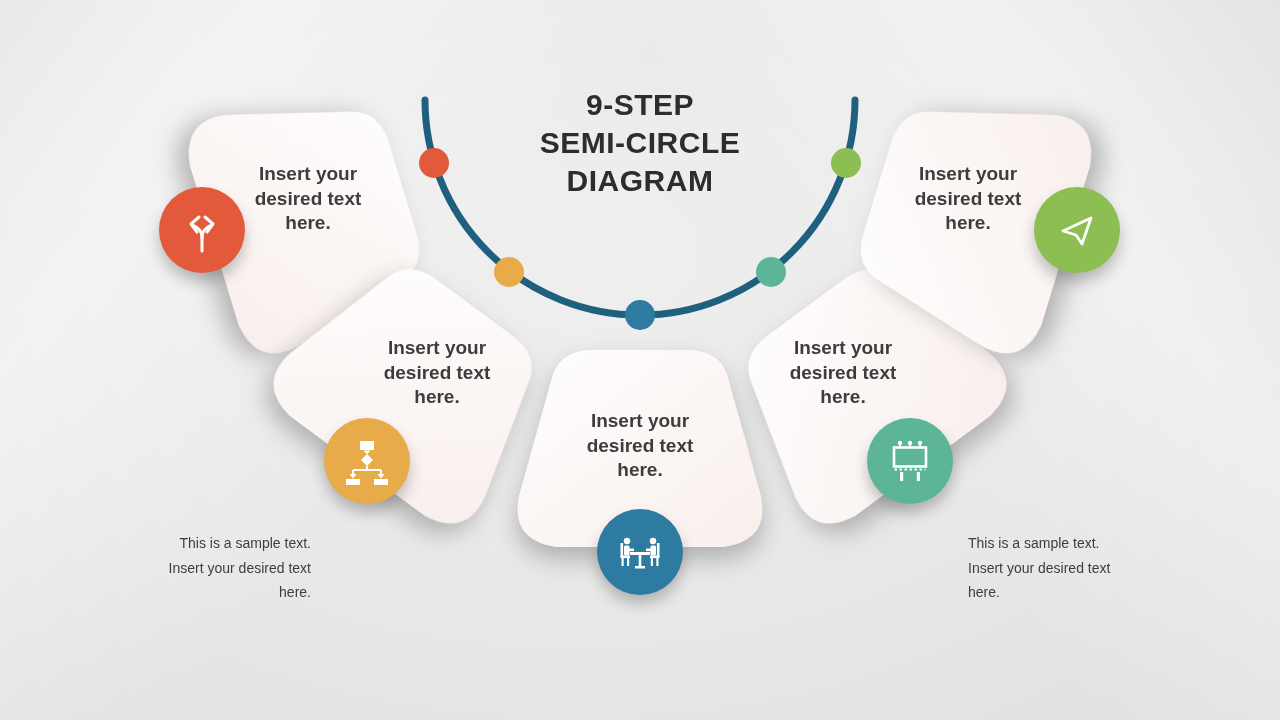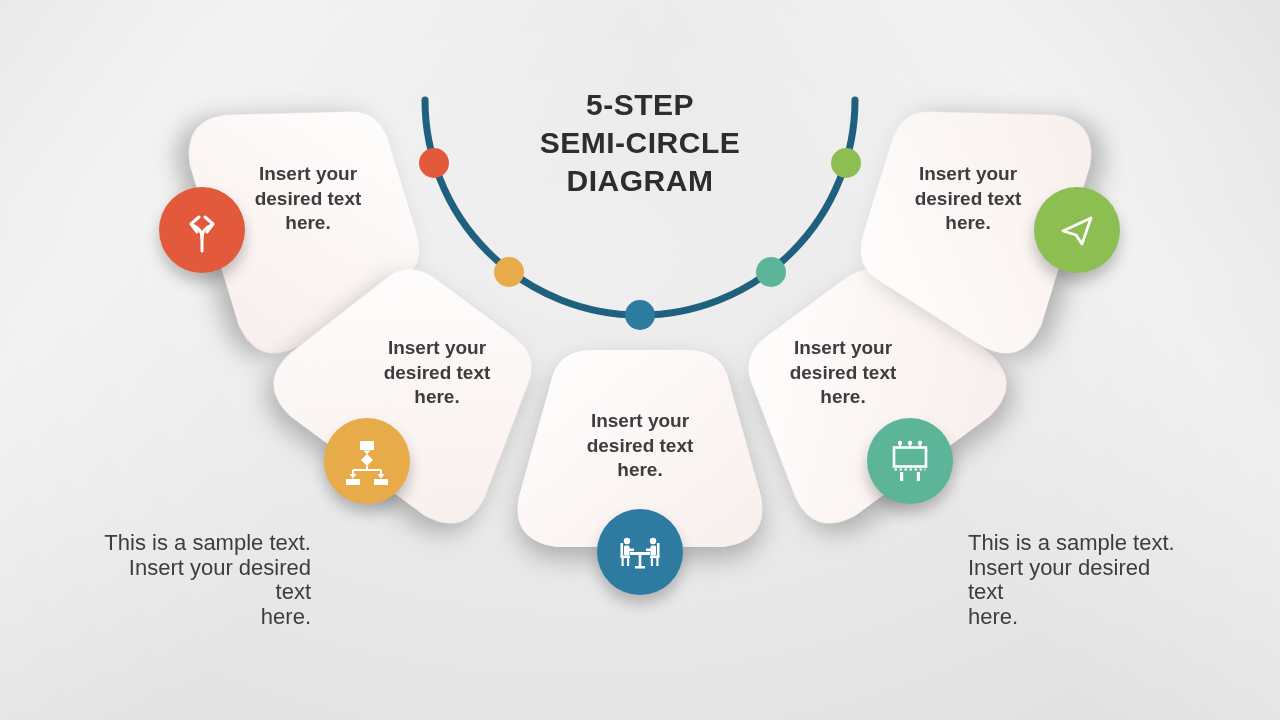--- a/index.html
+++ b/index.html
@@ -47,21 +47,21 @@
   .c3{left:597px;top:509px;}
   .c4{left:867px;top:418px;}
   .c5{left:1034px;top:187px;}
 
   .slide-title{
     position:absolute;left:640px;top:86px;transform:translateX(-50%);
     width:420px;text-align:center;color:#2d2d2d;font-weight:700;
     font-size:30px;line-height:38px;letter-spacing:0.5px;white-space:pre-line;
   }
   .caption{
-    position:absolute;width:210px;color:#3d3d3d;font-size:22px;line-height:24.5px;
+    position:absolute;width:210px;color:#3d3d3d;font-size:14px;line-height:24.5px;
     white-space:pre-line;
   }
   .caption.left{left:101px;top:531px;text-align:right;}
   .caption.right{left:968px;top:531px;text-align:left;}
 </style>
 </head>
 <body>
 
 <div class="slide">
 
@@ -202,21 +202,21 @@
       <path d="M8.5 32.5 L39.5 32.5" stroke="#ffffff" stroke-width="2.2" stroke-dasharray="2.5 2.5" fill="none"></path>
     </svg>
   </div>
 
   <div class="icon-circle c5" style="background-color: rgb(140, 190, 81);">
     <svg width="48" height="48" viewBox="0 0 48 48">
       <path d="M10 25 L38 12 L29 38 L23 29 Z" fill="none" stroke="#ffffff" stroke-width="2.8" stroke-linejoin="round"></path>
     </svg>
   </div>
 
-  <div class="slide-title">5-STEP
+  <div class="slide-title">9-STEP
 SEMI-CIRCLE
 DIAGRAM</div>
 
   <div class="caption left">This is a sample text.
 Insert your desired text
 here.</div>
   <div class="caption right">This is a sample text.
 Insert your desired text
 here.</div>
 

